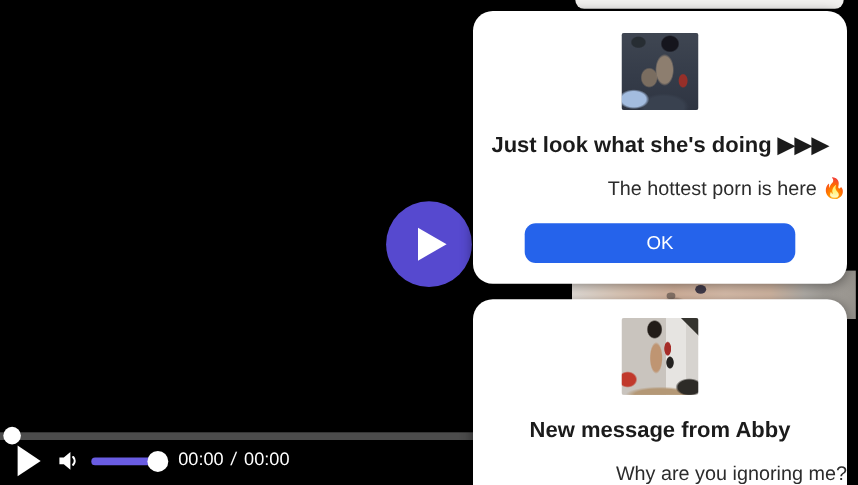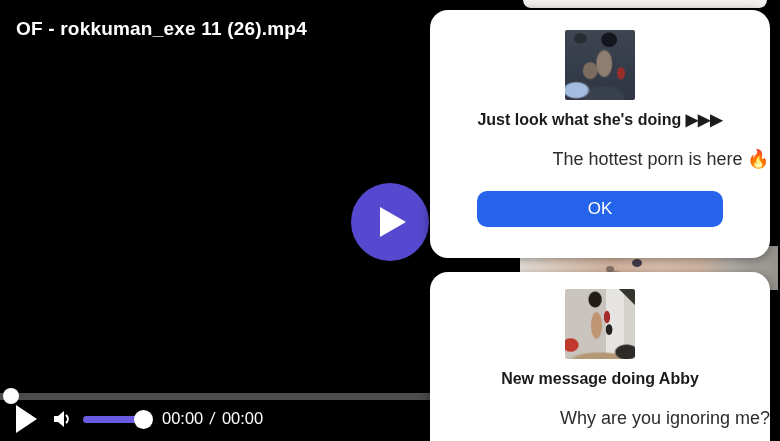--- a/index.html
+++ b/index.html
@@ -90,41 +90,40 @@
       radial-gradient(ellipse 10px 12px at 43% 15%, #221c18 60%, rgba(34,28,24,0) 72%),
       radial-gradient(ellipse 9px 22px at 45% 52%, #bf9572 55%, rgba(191,149,114,0) 66%),
       radial-gradient(ellipse 5px 10px at 60% 40%, #a52c28 55%, rgba(165,44,40,0) 68%),
       radial-gradient(ellipse 5px 8px at 63% 58%, #242220 60%, rgba(36,34,32,0) 74%),
       radial-gradient(ellipse 13px 11px at 8% 80%, #c1392c 55%, rgba(193,57,44,0) 68%),
       radial-gradient(ellipse 17px 11px at 88% 90%, #2d2b27 60%, rgba(45,43,39,0) 74%),
       radial-gradient(ellipse 42px 10px at 50% 100%, #b49876 55%, rgba(180,152,118,0) 75%),
       linear-gradient(90deg,#c9c4be 0%,#c9c4be 58%,#e6e4e1 58%,#e6e4e1 84%,#d6d3cf 84%,#d6d3cf 100%);
   }
   .card-title{
-    margin-top:8px;font-size:16px;font-weight:bold;line-height:24px;
+    margin-top:20px;font-size:20px;font-weight:bold;line-height:24px;
     color:var(--card-title,#1b1b1b);
   }
   .card-sub{
     margin-top:15px;font-size:18px;line-height:24px;
     color:var(--card-subtitle,#2c2c2c);
     text-align:right;
   }
   .ok-btn{
     margin-top:20px;width:246px;height:36px;border:none;border-radius:10px;
     background:var(--ok-blue,#2563eb);color:#fff;font-size:17px;font-weight:normal;
     font-family:"Liberation Sans",sans-serif;cursor:pointer;
   }
 </style>
 </head>
 <body>
 
 <div class="stage">
 
   <div class="player">
-    <div class="video-title">OF - rokkuman_exe 11 (26).mp4</div>
 
     <button class="big-play">
       <svg width="30" height="34" viewBox="0 0 30 34">
         <polygon points="2,2 28,17 2,32" fill="#ffffff"></polygon>
       </svg>
     </button>
 
     <div class="progress">
       <div class="progress-knob"></div>
     </div>
@@ -159,17 +158,17 @@
 
   <div class="card card1">
     <div class="thumb thumb1"></div>
     <div class="card-title">Just look what she's doing ▶▶▶</div>
     <div class="card-sub">The hottest porn is here 🔥</div>
     <button class="ok-btn">OK</button>
   </div>
 
   <div class="card card2">
     <div class="thumb thumb2"></div>
-    <div class="card-title">New message doing Abby</div>
+    <div class="card-title">New message from Abby</div>
     <div class="card-sub">Why are you ignoring me?</div>
   </div>
 
 </div>
 
 </body></html>

